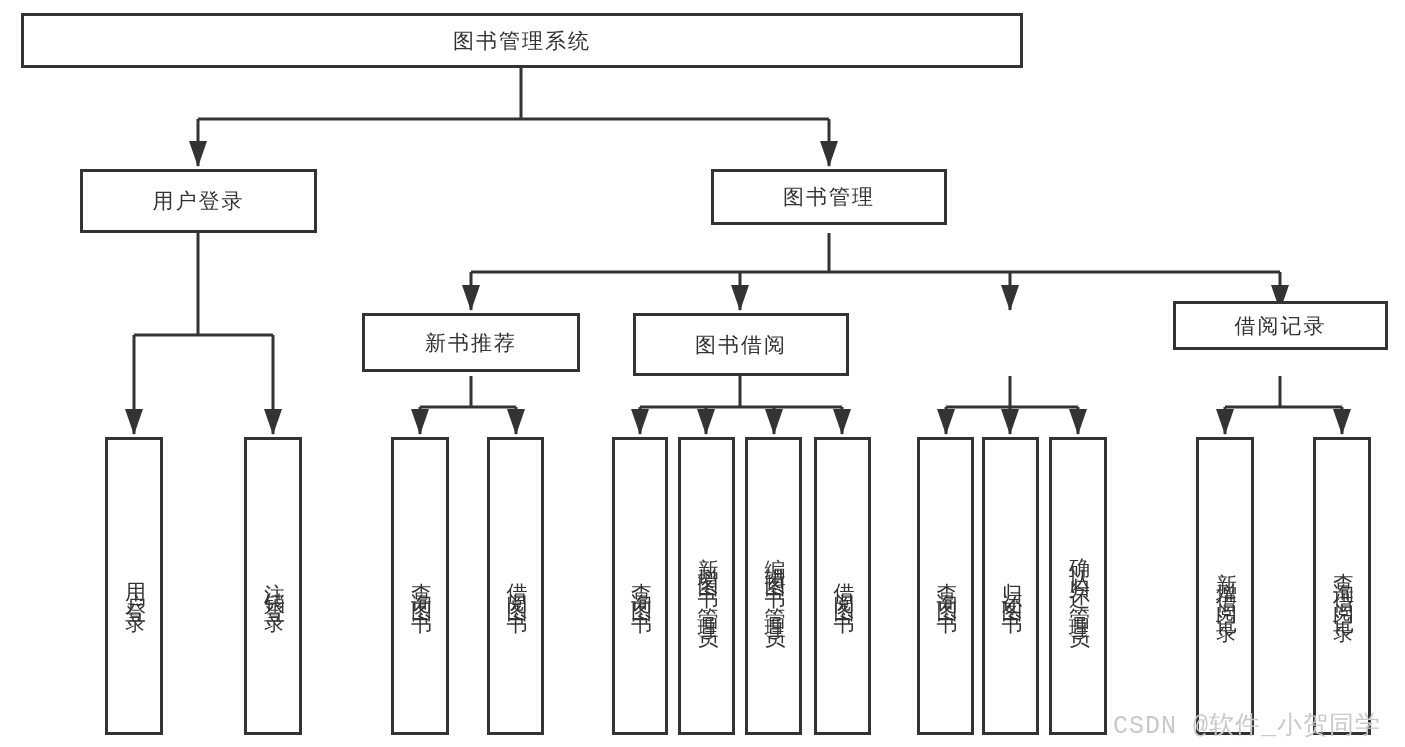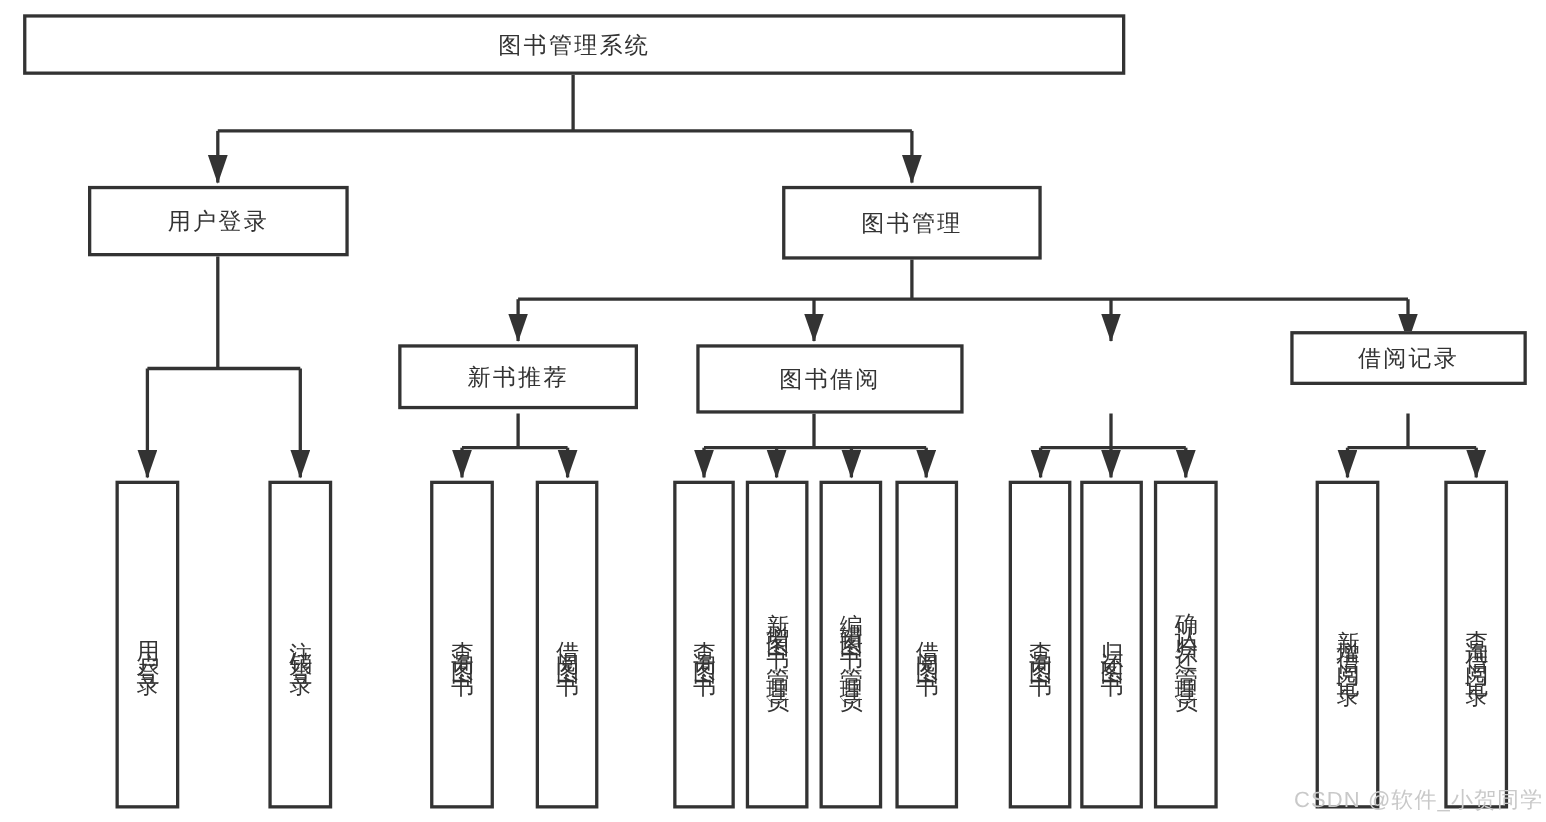--- a/index.html
+++ b/index.html
@@ -6,21 +6,21 @@
     --line:#333333;
     --text:#333333;
     --wm:#c9c9c9;
     --bg:#ffffff;
   }
   html,body{margin:0;padding:0;background:var(--bg);}
   .canvas{
     position:relative;
     width:1405px;height:747px;
     background:var(--bg);
-    font-family:Liberation Sans, sans-serif;
+    font-family:Liberation Mono, monospace;
     overflow:hidden;
   }
   .connectors{position:absolute;left:0;top:0;width:1405px;height:747px;pointer-events:none;}
   .connectors .ln{stroke:var(--line);stroke-width:3;fill:none;}
   .connectors .ar{stroke:var(--line);stroke-width:3;fill:none;}
   #arrowhead path{fill:var(--line);}
   .box{
     position:absolute;
     box-sizing:border-box;
     background:#ffffff;
@@ -31,22 +31,22 @@
   .box.h{font-size:21px;letter-spacing:2px;white-space:nowrap;}
   .box.v{
     writing-mode:vertical-lr;
     text-orientation:mixed;
     font-size:21px;
     letter-spacing:10px;
     line-height:1;
   }
   .wm{
     position:absolute;
-    right:2px;bottom:6px;
-    font-size:20px;
+    right:24px;bottom:6px;
+    font-size:25px;
     letter-spacing:1px;
     color:var(--wm);
     white-space:nowrap;
   }
 </style>
 </head>
 <body>
 
 <div class="canvas">
 
@@ -83,24 +83,24 @@
     <line class="ar" x1="946" y1="407" x2="946" y2="434" marker-end="url(#arrowhead)"></line>
     <line class="ar" x1="1010" y1="407" x2="1010" y2="434" marker-end="url(#arrowhead)"></line>
     <line class="ar" x1="1078" y1="407" x2="1078" y2="434" marker-end="url(#arrowhead)"></line>
     <line class="ar" x1="1225" y1="407" x2="1225" y2="434" marker-end="url(#arrowhead)"></line>
     <line class="ar" x1="1342" y1="407" x2="1342" y2="434" marker-end="url(#arrowhead)"></line>
   </svg>
 
   <div class="box h" style="left:21px;top:13px;width:1002px;height:55px">图书管理系统</div>
 
   <div class="box h" style="left:80px;top:169px;width:237px;height:64px">用户登录</div>
-  <div class="box h" style="left:711px;top:169px;width:236px;height:67px">图书管理</div>
+  <div class="box h" style="left:711px;top:169px;width:236px;height:56px">图书管理</div>
 
   <div class="box h" style="left:362px;top:313px;width:218px;height:59px">新书推荐</div>
-  <div class="box h" style="left:633px;top:313px;width:243px;height:63px">图书借阅</div>
+  <div class="box h" style="left:633px;top:313px;width:216px;height:63px">图书借阅</div>
   <div class="box h" style="left:1173px;top:301px;width:215px;height:49px">借阅记录</div>
 
   <div class="box v" style="left:105px;top:437px;width:58px;height:298px">用户登录</div>
   <div class="box v" style="left:244px;top:437px;width:58px;height:298px">注销登录</div>
 
   <div class="box v" style="left:391px;top:437px;width:58px;height:298px">查询图书</div>
   <div class="box v" style="left:487px;top:437px;width:57px;height:298px">借阅图书</div>
 
   <div class="box v" style="left:612px;top:437px;width:56px;height:298px">查询图书</div>
   <div class="box v" style="left:678px;top:437px;width:57px;height:298px">新增图书（管理员）</div>

